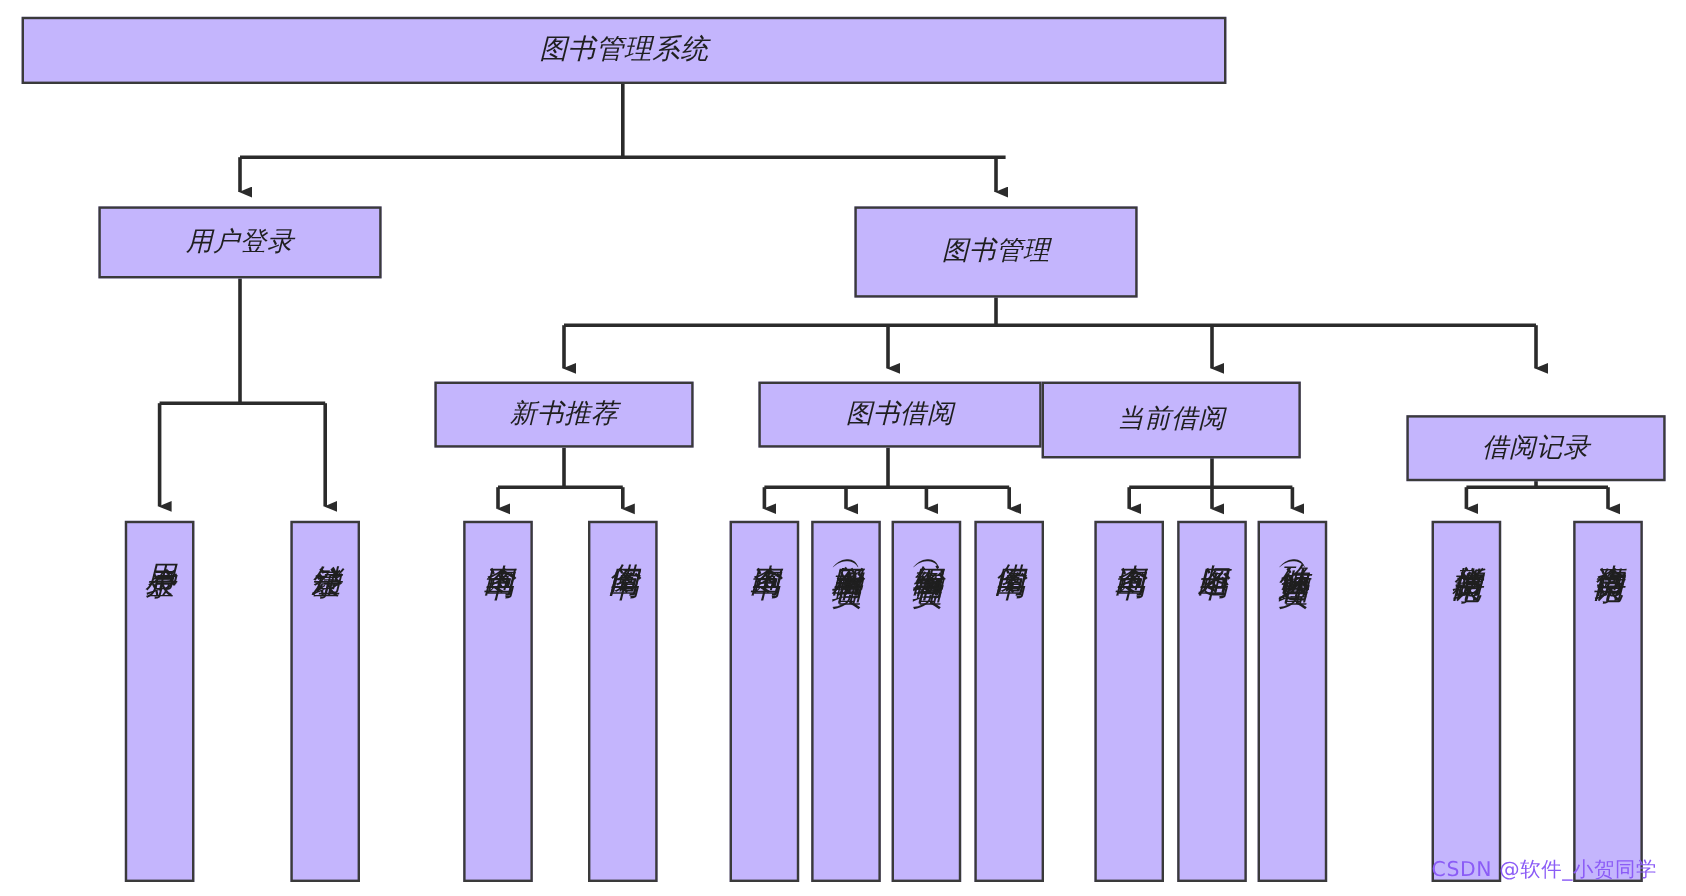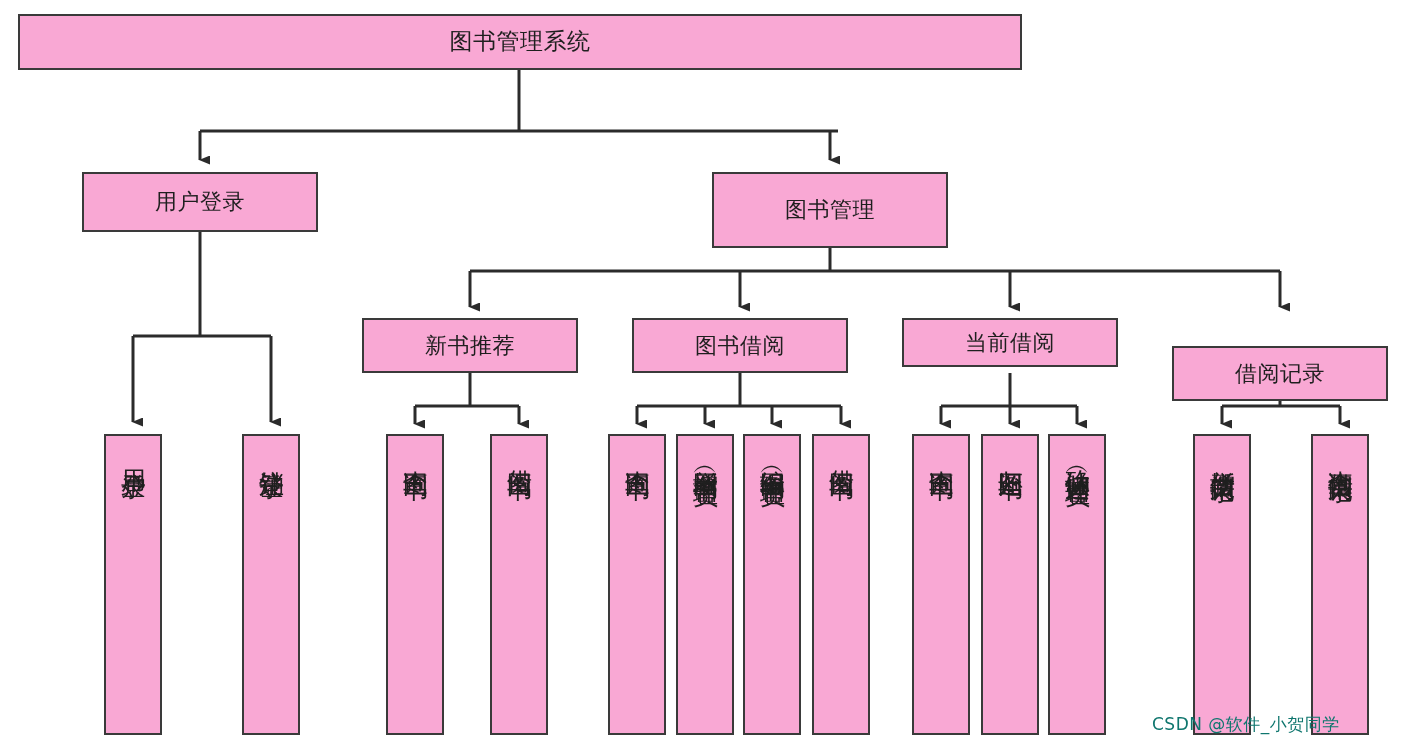--- a/index.html
+++ b/index.html
@@ -23,26 +23,27 @@
     position: absolute;
     left: 0;
     top: 0;
     width: 1405px;
     height: 747px;
     pointer-events: none;
   }
   .node {
     position: absolute;
     box-sizing: border-box;
-    background: #f9a8d4;
+    background: #c4b5fd;
     border: 2.5px solid #3a3a3a;
     display: flex;
     align-items: center;
     justify-content: center;
     z-index: 2;
+    font-style: italic;
   }
   .node .label {
     font-size: 22px;
     line-height: 1.18;
     letter-spacing: 0.5px;
     color: #1f1f1f;
     white-space: nowrap;
   }
   .node.root .label { font-size: 23px; }
   .node.leaf {
@@ -52,24 +53,24 @@
   .node.leaf .label {
     writing-mode: vertical-rl;
     text-orientation: upright;
     font-size: 25px;
     line-height: 1.12;
     letter-spacing: 2px;
     white-space: normal;
   }
   .watermark {
     position: absolute;
-    left: 1152px;
+    left: 1193px;
     top: 713px;
     font-size: 17px;
-    color: #0f766e;
+    color: #8b5cf6;
     white-space: nowrap;
     z-index: 3;
     letter-spacing: 0.5px;
   }
 </style>
 </head>
 <body>
 
 <div id="stage">
 
@@ -130,24 +131,24 @@
   <div class="node" style="left:82px; top:172px; width:236px; height:60px;">
     <span class="label">用户登录</span>
   </div>
   <div class="node" style="left:712px; top:172px; width:236px; height:76px;">
     <span class="label">图书管理</span>
   </div>
 
   <div class="node" style="left:362px; top:318px; width:216px; height:55px;text-align:center;">
     <span class="label">新书推荐</span>
   </div>
-  <div class="node" style="left:632px; top:318px; width:216px; height:55px;">
+  <div class="node" style="left:632px; top:318px; width:236px; height:55px;">
     <span class="label">图书借阅</span>
   </div>
-  <div class="node" style="left:902px; top:318px; width:216px; height:49px;text-align:right;">
+  <div class="node" style="left:868px; top:318px; width:216px; height:64px;text-align:right;">
     <span class="label">当前借阅</span>
   </div>
   <div class="node" style="left:1172px; top:318px; width:216px; height:55px;margin-top:28px;">
     <span class="label">借阅记录</span>
   </div>
 
   <div class="node leaf" style="left:104px; top:434px; width:58px; height:301px;">
     <span class="label">用户登录</span>
   </div>
   <div class="node leaf" style="left:242px; top:434px; width:58px; height:301px;">

